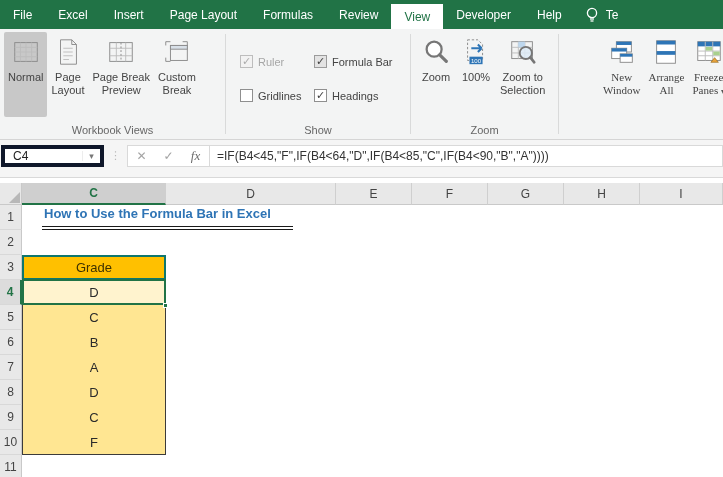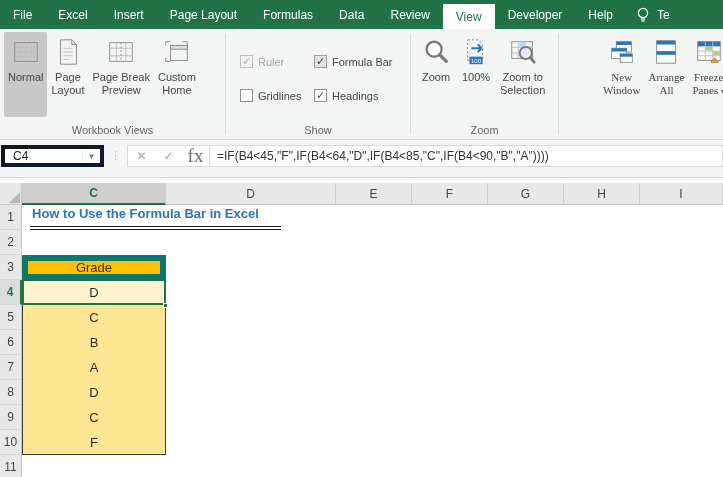--- a/index.html
+++ b/index.html
@@ -35,64 +35,63 @@
 
   
   .fbar { height:38px; background:#F5F5F5; border-bottom:1px solid #D9D9D9; display:flex; align-items:center; padding:0 0 6px 0; }
   .namebox { width:103px; height:22px; background:#fff; border:4px solid #0f172a; margin-left:1px;
              display:flex; align-items:center; font-size:12px; color:#222; position:relative; }
   .namebox .nbtext { padding-left:8px; flex:1; }
   .namebox .nbarrow { width:18px; text-align:center; color:#777; font-size:9px; border-left:1px solid #EDEDED; }
   .vdots { color:#B9B9B9; font-size:11px; padding:0 6px; letter-spacing:0; }
   .fbtns { height:22px; background:#fff; border:1px solid #D9D9D9; display:flex; align-items:center; }
   .fbtn { width:27px; text-align:center; color:#A3A3A3; font-size:12px; }
-  .fbtn.fx { color:#6d6d6d; font-family:"Liberation Serif", serif; font-size:19px; }
+  .fbtn.fx { color:#6d6d6d; font-family:"Liberation Serif", serif; font-style:italic; font-size:13px; }
   .finput { flex:1; height:22px; background:#fff; border:1px solid #D9D9D9; border-left:none; display:flex; align-items:center;
             font-size:12px; color:#333; padding-left:7px; white-space:nowrap; overflow:hidden; }
 
   .gap5 { height:5px; background:#fff; }
 
   
   .colheads { height:22px; display:flex; font-size:12px; color:#444; background:#E8E8E8; }
   .corner { width:22px; background:#E8E8E8; border-right:1px solid #C9C9C9; border-bottom:1px solid #C9C9C9; position:relative; }
   .corner .tri { position:absolute; right:1px; bottom:1px; width:0; height:0;
                  border-left:11px solid transparent; border-bottom:11px solid #B8B8B8; }
   .ch { display:flex; align-items:center; justify-content:center; border-right:1px solid #CFCFCF; border-bottom:1px solid #C9C9C9; }
   .ch.sel { background:#CFCFCF; color:#217346; border-bottom:2px solid #217346; font-weight:bold; }
   .body { height:272px; position:relative; background:#fff; overflow:hidden; }
   .srow { display:flex; height:25px; }
   .rh { width:22px; background:#E8E8E8; border-right:1px solid #C9C9C9; border-bottom:1px solid #D8D8D8;
         font-size:12px; color:#444; display:flex; align-items:center; justify-content:center; }
   .rh.sel { color:#217346; border-right:2px solid #217346; background:#DCDCDC; font-weight:bold; }
   .ccell { width:144px; display:flex; align-items:center; justify-content:center; font-size:13px; color:#2b2b2b; position:relative; }
-  .title-wrap { display:flex; align-items:flex-end; padding-left:8px;margin-top:7px; }
+  .title-wrap { display:flex; align-items:flex-end; padding-left:20px;margin-top:7px; }
   .title-text { font-weight:bold; color:#2E74B5; font-size:13px; line-height:22px;
                 border-bottom:4px double #1a1a1a; padding:0 22px 1px 2px; white-space:nowrap; }
-  .grade-head { background:#FFC000; border:6px solid #0f766e; font-size:13px; color:#3d3100; }
+  .grade-head { background:#FFC000; border:2px solid #0f766e; font-size:13px; color:#3d3100; }
   .gcell { background:#FFE692; border-left:1px solid #3b3b3b; border-right:1px solid #3b3b3b; }
   .gcell.last { border-bottom:1px solid #3b3b3b; }
   .gcell.selcell { background:#FFF3CE; }
   .selbox { position:absolute; left:-1px; right:-1px; top:-1px; bottom:0; border:2px solid #217346; z-index:6; pointer-events:none; }
   .handle { position:absolute; right:-3px; bottom:-3px; width:5px; height:5px; background:#217346; border:1px solid #fff; z-index:7; }
 
   svg .s { stroke:#8A8A8A; fill:none; }
   svg .sl { stroke:#BDBDBD; fill:none; }
 </style>
 </head>
 <body>
 
 <div class="app">
 
   <div class="tabbar">
     <div class="tab">File</div>
     <div class="tab">Excel</div>
     <div class="tab">Insert</div>
     <div class="tab">Page Layout</div>
     <div class="tab">Formulas</div>
-    <div class="tab">Data</div>
     <div class="tab">Review</div>
     <div class="tab active">View</div>
     <div class="tab">Developer</div>
     <div class="tab">Help</div>
     <div class="tellme">
       <svg class="bulb" viewBox="0 0 14 18">
         <circle cx="7" cy="7" r="4.6" stroke="#fff" stroke-width="1.3" fill="none"></circle>
         <line x1="5" y1="13" x2="9" y2="13" stroke="#fff" stroke-width="1.3"></line>
         <line x1="5.5" y1="15" x2="8.5" y2="15" stroke="#fff" stroke-width="1.3"></line>
       </svg>
@@ -137,21 +136,21 @@
         </div>
         <div class="bigbtn">
           <span class="icon">
             <svg width="30" height="30" viewBox="0 0 32 32">
               <path class="s" d="M4 9v-4h5M22 5h5v4M4 22v4h5"></path>
               <rect class="s" x="9" y="9" width="18" height="16" fill="#fff"></rect>
               <rect x="9" y="9" width="18" height="4" fill="#D8E0E8" stroke="#8A8A8A"></rect>
             </svg>
           </span>
           <span>Custom</span>
-          <span>Home</span>
+          <span>Break</span>
         </div>
       </div>
       <div class="glabel">Workbook Views</div>
     </div>
     <div class="gsep" style="left:225px;"></div>
 
     <div class="rgroup" style="left:226px; width:184px;">
       <div class="chk-row" style="left:14px; top:26px;">
         <span class="cbox disabled">✓</span>
         <span class="chk-label disabled">Ruler</span>

